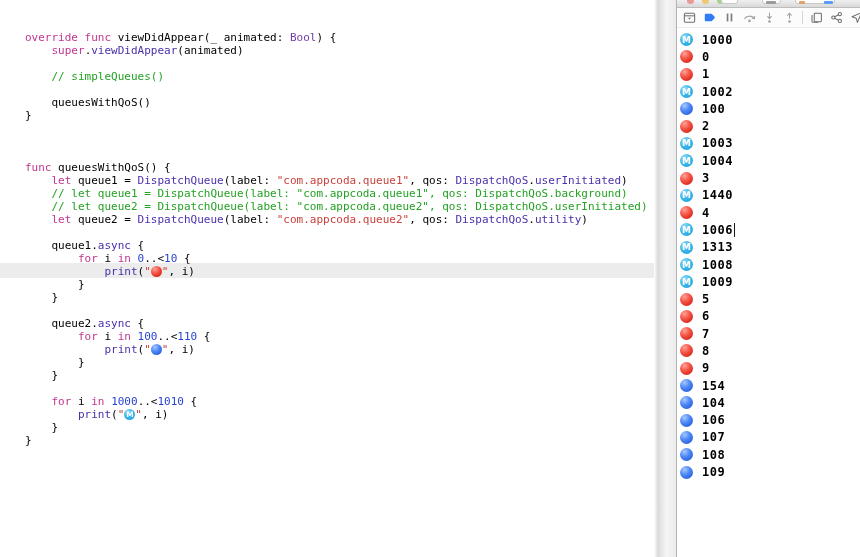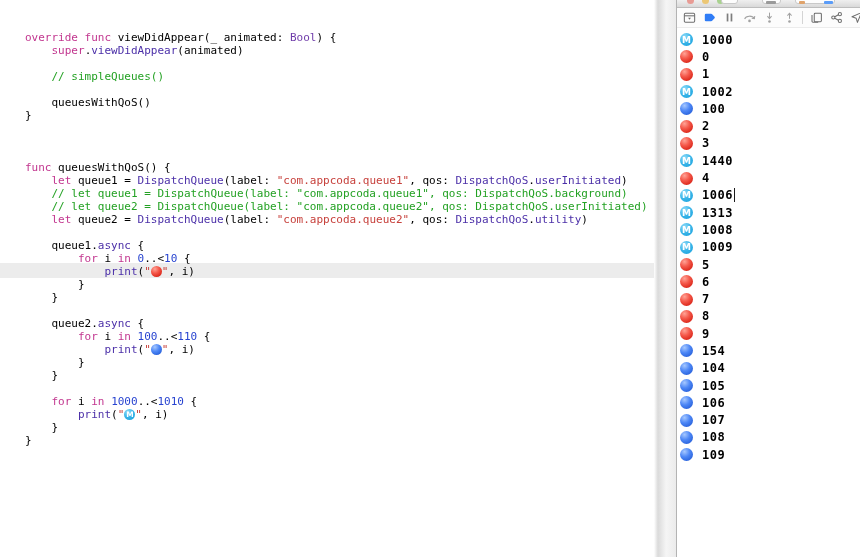--- a/index.html
+++ b/index.html
@@ -181,20 +181,28 @@
         </div>
         <div class="console-row">
           <span class="emoji em-blue in-console"></span>
           <span class="val">100</span>
         </div>
         <div class="console-row">
           <span class="emoji em-red in-console"></span>
           <span class="val">2</span>
         </div>
         <div class="console-row">
+          <span class="emoji em-m in-console"></span>
+          <span class="val">1003</span>
+        </div>
+        <div class="console-row">
+          <span class="emoji em-m in-console"></span>
+          <span class="val">1004</span>
+        </div>
+        <div class="console-row">
           <span class="emoji em-red in-console"></span>
           <span class="val">3</span>
         </div>
         <div class="console-row">
           <span class="emoji em-m in-console"></span>
           <span class="val">1440</span>
         </div>
         <div class="console-row">
           <span class="emoji em-red in-console"></span>
           <span class="val">4</span>
@@ -239,24 +247,20 @@
         <div class="console-row">
           <span class="emoji em-blue in-console"></span>
           <span class="val">154</span>
         </div>
         <div class="console-row">
           <span class="emoji em-blue in-console"></span>
           <span class="val">104</span>
         </div>
         <div class="console-row">
           <span class="emoji em-blue in-console"></span>
-          <span class="val">105</span>
-        </div>
-        <div class="console-row">
-          <span class="emoji em-blue in-console"></span>
           <span class="val">106</span>
         </div>
         <div class="console-row">
           <span class="emoji em-blue in-console"></span>
           <span class="val">107</span>
         </div>
         <div class="console-row">
           <span class="emoji em-blue in-console"></span>
           <span class="val">108</span>
         </div>

